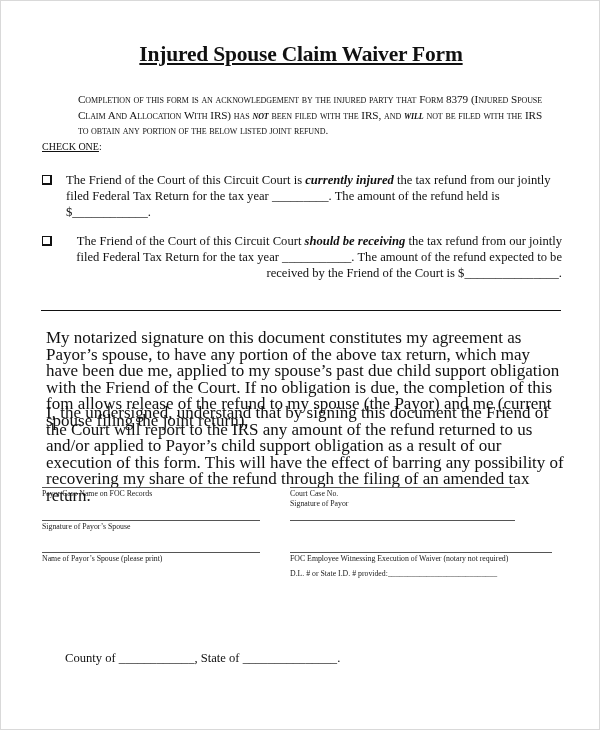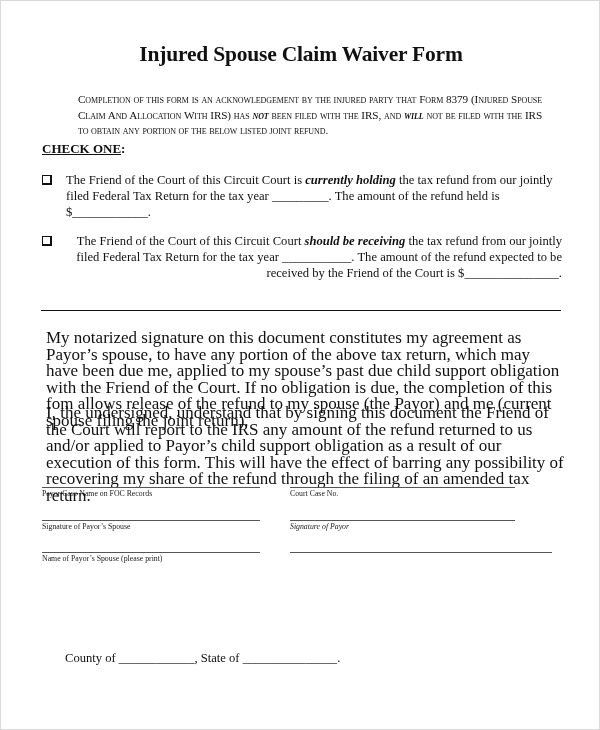--- a/index.html
+++ b/index.html
@@ -4,32 +4,32 @@
 <style>
   html, body { margin: 0; padding: 0; background: #ffffff; }
   body { width: 600px; height: 730px; overflow: hidden; }
   .page {
     position: relative; width: 598px; height: 728px;
     border: 1px solid #d9d9d9; background: #fff;
     font-family: "Liberation Serif", serif; color: #111;
   }
   .title {
     position: absolute; top: 41px; left: 0; width: 600px; text-align: center;
-    font-size: 21.5px; font-weight: bold; 
+    font-size: 21.5px; font-weight: bold; text-decoration: underline;
     letter-spacing: -0.2px;
   }
   .intro {
     position: absolute; top: 83px; left: 69px; width: 480px;
     font-size: 11.2px; line-height: 15.5px; font-variant: small-caps;
     text-align: justify; letter-spacing: -0.1px;
   }
   .intro p { margin: 8px; }
   .check-heading {
     position: absolute; top: 140px; left: 41px;
-    font-size: 13px; font-weight: bold;
+    font-size: 10px; font-weight: normal;
   }
   .check-heading span.u { text-decoration: underline; }
   .option {
     position: absolute; left: 41px; width: 520px;
     font-size: 12.6px; line-height: 16px;
   }
   .option .box {
     position: absolute; left: 0; top: 3px; width: 7px; height: 7px;
     border: 1.5px solid #111; border-right-width: 2.5px; border-bottom-width: 2.5px;
   }
@@ -65,21 +65,21 @@
   <div class="title">Injured Spouse Claim Waiver Form</div>
 
   <div class="intro">
     <p><span>Completion of this form is an acknowledgement by the injured party that Form 8379 (Injured Spouse Claim And Allocation With IRS) has </span><span class="bi">not</span><span> been filed with the IRS, and </span><span class="bi">will</span><span> not be filed with the IRS to obtain any portion of the below listed joint refund.</span></p>
   </div>
 
   <div class="check-heading"><span class="u">CHECK ONE</span><span>:</span></div>
 
   <div class="option option1">
     <span class="box"></span>
-    <div class="text"><span>The Friend of the Court of this Circuit Court is </span><span class="bi">currently holding</span><span> the tax refund from our jointly filed Federal Tax Return for the tax year _________.  The amount of the refund held is $____________.</span></div>
+    <div class="text"><span>The Friend of the Court of this Circuit Court is </span><span class="bi">currently injured</span><span> the tax refund from our jointly filed Federal Tax Return for the tax year _________.  The amount of the refund held is $____________.</span></div>
   </div>
 
   <div class="option option2">
     <span class="box"></span>
     <div class="text"><span>The Friend of the Court of this Circuit Court </span><span class="bi">should be receiving</span><span> the tax refund from our jointly filed Federal Tax Return for the tax year ___________.  The amount of the refund expected to be received by the Friend of the Court is $_______________.</span></div>
   </div>
 
   <div class="rule"></div>
 
   <p class="para para1">My notarized signature on this document constitutes my agreement as Payor’s spouse, to have any portion of the above tax return, which may have been due me, applied to my spouse’s past due child support obligation with the Friend of the Court.  If no obligation is due, the completion of this fom allows release of the refund to my spouse (the Payor) and me (current spouse filing the joint return).</p>
@@ -91,20 +91,22 @@
   <div class="sigline" style="top:519px;left:41px;width:218px;"></div>
   <div class="siglabel" style="top:521px;left:41px;">Signature of Payor’s Spouse</div>
 
   <div class="sigline" style="top:551px;left:41px;width:218px;"></div>
   <div class="siglabel" style="top:553px;left:41px;">Name of Payor’s Spouse (please print)</div>
 
   <div class="sigline" style="top:486px;left:289px;width:225px;"></div>
   <div class="siglabel" style="top:488px;left:289px;">Court Case No.</div>
 
   <div class="sigline" style="top:519px;left:289px;width:225px;"></div>
-  <div class="siglabel" style="top:521px;left:289px;font-style:italic;">Signature of Payor</div>
+  <div class="siglabel" style="top:498px;left:289px;">Signature of Payor</div>
 
   <div class="sigline" style="top:551px;left:289px;width:262px;"></div>
+  <div class="siglabel" style="top:553px;left:289px;">FOC Employee Witnessing Execution of Waiver  (notary not required)</div>
 
+  <div class="siglabel" style="top:568px;left:289px;">D.L. # or State I.D. # provided:____________________________</div>
 
   <div class="notary" style="top:650px;">County of ____________, State of _______________.</div>
 
 </div>
 
 </body></html>

